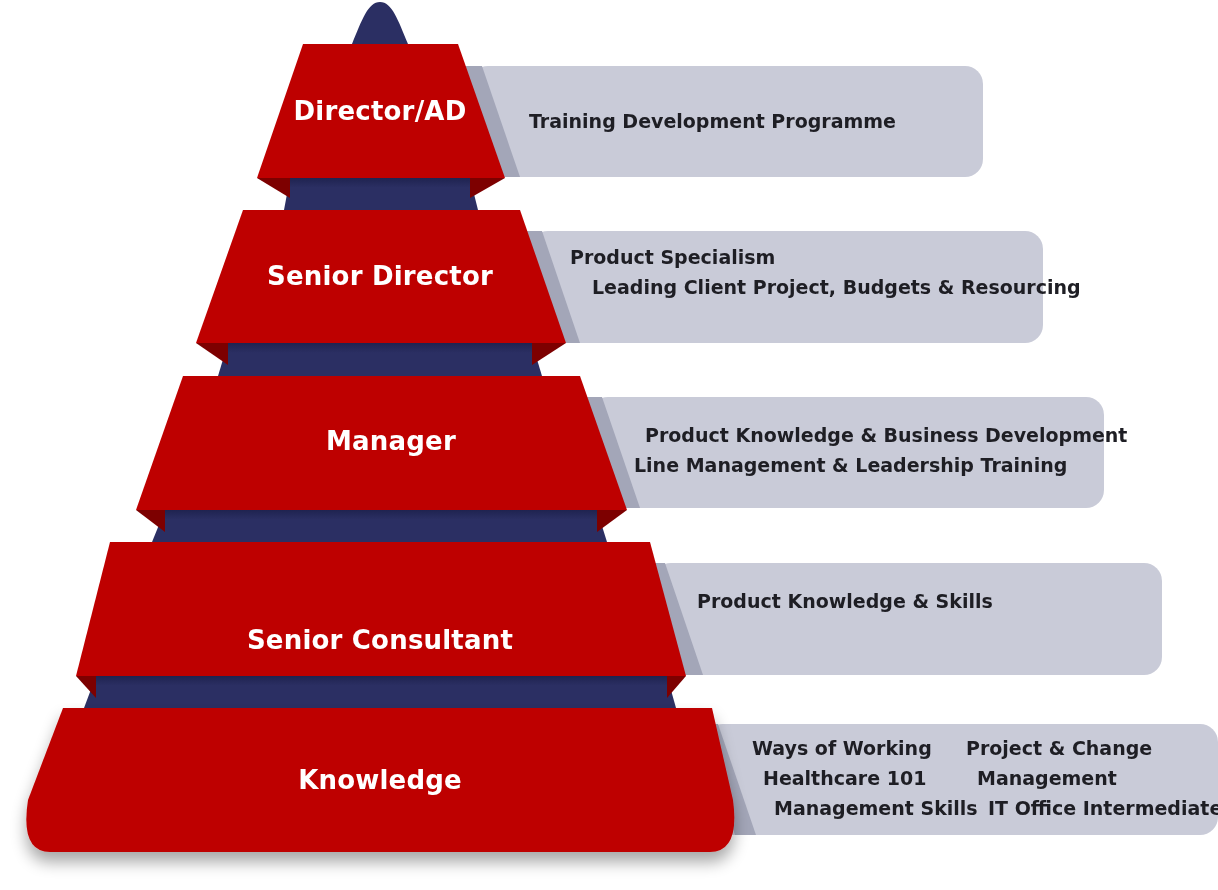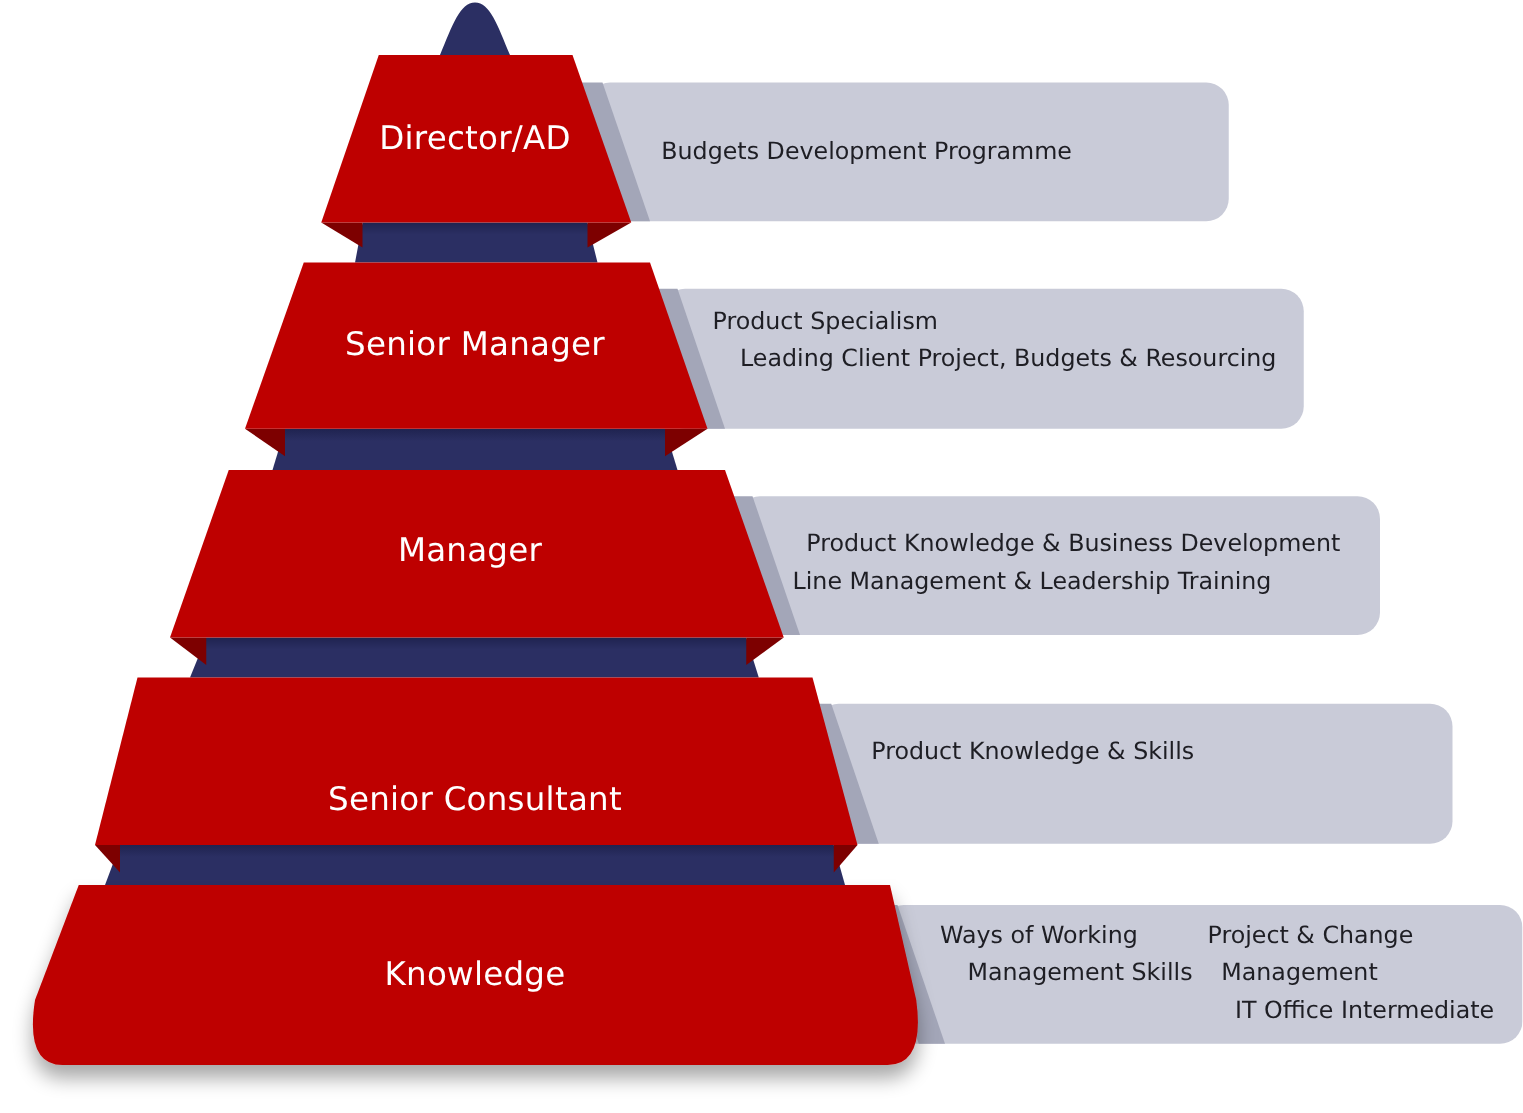--- a/index.html
+++ b/index.html
@@ -1,18 +1,18 @@
 <!DOCTYPE html>
 <html><head>
 <meta charset="utf-8">
 <style>
   html, body { margin: 0; padding: 0; background: #ffffff; }
   body { width: 1218px; height: 890px; position: relative; overflow: hidden;
          font-family: "DejaVu Sans", "Liberation Sans", sans-serif; }
-  #stage { position: absolute; left: 0; top: 0; width: 1218px; height: 665px; }
+  #stage { position: absolute; left: 0; top: 0; width: 1218px; height: 665px; font-weight: bold; }
   svg.shapes { position: absolute; left: 0; top: 0; }
   .tier-label { position: absolute; color: #ffffff; font-size: 26px; text-align: center;
                 transform: translate(-50%, -50%); white-space: nowrap; letter-spacing: 0.2px; }
   .desc { position: absolute; color: #1e1e24; font-size: 19px; line-height: 30px; white-space: nowrap; }
   .desc .line { display: block; }
 </style>
 </head>
 <body>
 
 <div id="stage">
@@ -82,45 +82,46 @@
     <g fill="#be0000">
       <polygon points="303,44 458,44 505,178 257,178"></polygon>
       <polygon points="243,210 520,210 566,343 196,343"></polygon>
       <polygon points="183,376 580,376 627,510 136,510"></polygon>
       <polygon points="110,542 650,542 686,676 76,676"></polygon>
       <path filter="url(#dropShadow)" d="M 63,708 L 712,708 L 733,800 Q 740,852 710,852 L 50,852 Q 20,852 28,800 Z"></path>
     </g>
   </svg>
 
   <div class="tier-label" style="left:380px; top:111px;">Director/AD</div>
-  <div class="tier-label" style="left:380px; top:276px;">Senior Manager</div>
-  <div class="tier-label" style="left:376px; top:441px;">Manager</div>
+  <div class="tier-label" style="left:380px; top:276px;">Senior Director</div>
+  <div class="tier-label" style="left:391px; top:441px;">Manager</div>
   <div class="tier-label" style="left:380px; top:608px;margin-top:32px;">Senior Consultant</div>
   <div class="tier-label" style="left:380px; top:780px;">Knowledge</div>
 
   <div class="desc" style="left:529px; top:106px;">
-    <span class="line">Budgets Development Programme</span>
+    <span class="line">Training Development Programme</span>
   </div>
 
   <div class="desc" style="left:570px; top:242px;">
     <span class="line" style="padding-left:0px;">Product Specialism</span>
     <span class="line" style="padding-left:22px;">Leading Client Project, Budgets &amp; Resourcing</span>
   </div>
 
   <div class="desc" style="left:634px; top:420px;">
     <span class="line" style="padding-left:11px;">Product Knowledge &amp; Business Development</span>
     <span class="line" style="padding-left:0px;">Line Management &amp; Leadership Training</span>
   </div>
 
   <div class="desc" style="left:697px; top:586px;">
     <span class="line" style="padding-left:0px;">Product Knowledge &amp; Skills</span>
   </div>
 
   <div class="desc" style="left:752px; top:733px;">
     <span class="line" style="padding-left:0px;">Ways of Working</span>
+    <span class="line" style="padding-left:11px;">Healthcare 101</span>
     <span class="line" style="padding-left:22px;">Management Skills</span>
   </div>
   <div class="desc" style="left:966px; top:733px;">
     <span class="line" style="padding-left:0px;">Project &amp; Change</span>
     <span class="line" style="padding-left:11px;">Management</span>
     <span class="line" style="padding-left:22px;">IT Office Intermediate</span>
   </div>
 
 </div>
 

